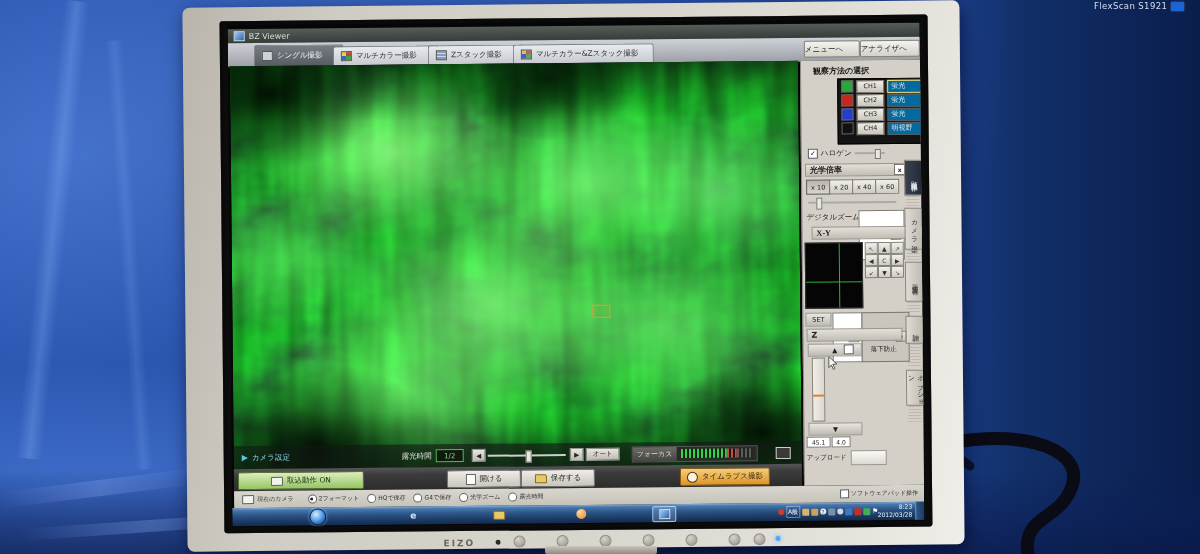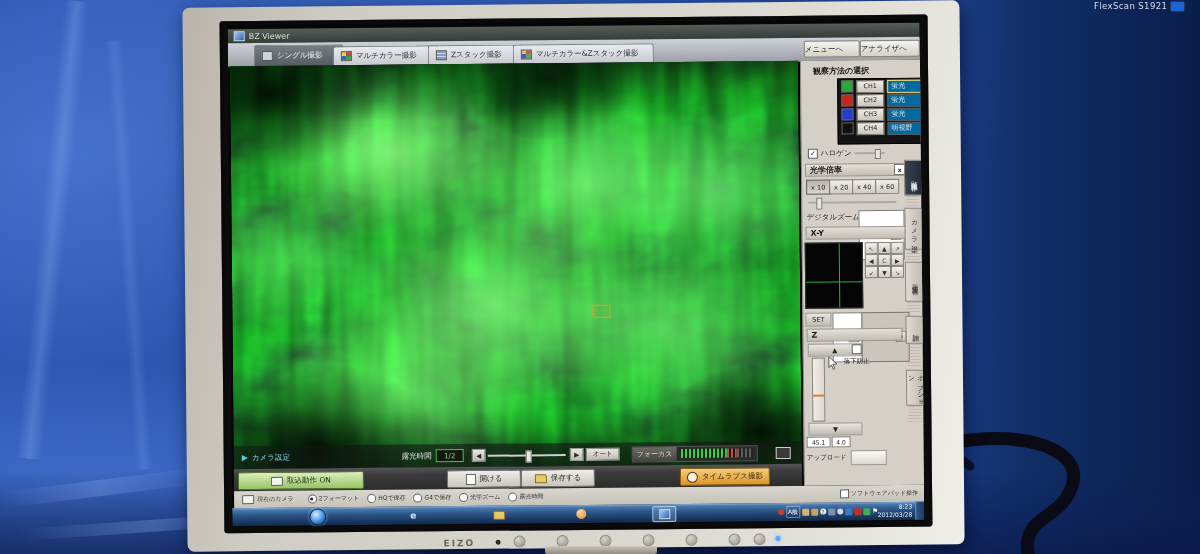--- a/index.html
+++ b/index.html
@@ -298,21 +298,21 @@
         <div class="abs slider-track" style="left:6px;top:141px;width:88px;background:#aaa;">
           <span class="slider-thumb" style="left:8px;"></span>
         </div>
 
         <div class="abs" style="left:4px;top:152px;">デジタルズーム</div>
         <div class="abs dropdown" style="left:56px;top:150px;width:40px;">
           <span>OFF</span>
           <span class="dd">▼</span>
         </div>
 
-        <div class="abs hdr" style="left:3px;top:166px;width:116px;box-sizing:border-box;">
+        <div class="abs hdr" style="left:9px;top:166px;width:116px;box-sizing:border-box;font-family:Liberation Serif, serif;">
           <span>X-Y</span>
         </div>
         <div class="abs xy-pad" style="left:2px;top:182px;width:56px;height:64px;">
           <span class="xy-hline" style="top:38px;"></span>
           <span class="xy-vline" style="left:33px;"></span>
         </div>
         <div class="abs" style="left:62px;top:182px;width:40px;height:40px;">
           <span class="padbtn" style="left:0;top:0;">↖</span>
           <span class="padbtn" style="left:13px;top:0;">▲</span>
           <span class="padbtn" style="left:26px;top:0;">↗</span>
@@ -335,21 +335,21 @@
           </span>
         </div>
 
         <div class="abs hdr" style="left:3px;top:268px;width:96px;box-sizing:border-box;">
           <span>Z</span>
         </div>
         <div class="abs mini-btn" style="left:4px;top:283px;width:52px;height:11px;">▲</div>
         <div class="abs ztrack" style="left:8px;top:297px;width:11px;height:62px;">
           <span class="zmark" style="top:36px;"></span>
         </div>
-        <div class="abs" style="left:40px;top:284px;display:flex;align-items:center;gap:3px;flex-direction:column;">
+        <div class="abs" style="left:40px;top:284px;display:flex;align-items:center;gap:17px;">
           <span class="checkbox"></span>
           <span style="font-size:6.5px;">落下防止</span>
         </div>
         <svg class="abs" style="left:24px;top:296px;width:10px;height:14px;">
           <polygon points="1,0 1,11 3.5,8.5 5.5,13 7,12 5,7.8 9,7.5" fill="#f4f4f4" stroke="#222" stroke-width="0.7"></polygon>
         </svg>
         <div class="abs mini-btn" style="left:4px;top:362px;width:52px;height:11px;">▼</div>
         <div class="abs" style="left:2px;top:376px;width:100px;height:10px;">
           <span class="sunkenval" style="position:absolute;left:0;width:22px;height:9px;">45.1</span>
           <span class="sunkenval" style="position:absolute;left:25px;width:17px;height:9px;">4.0</span>

